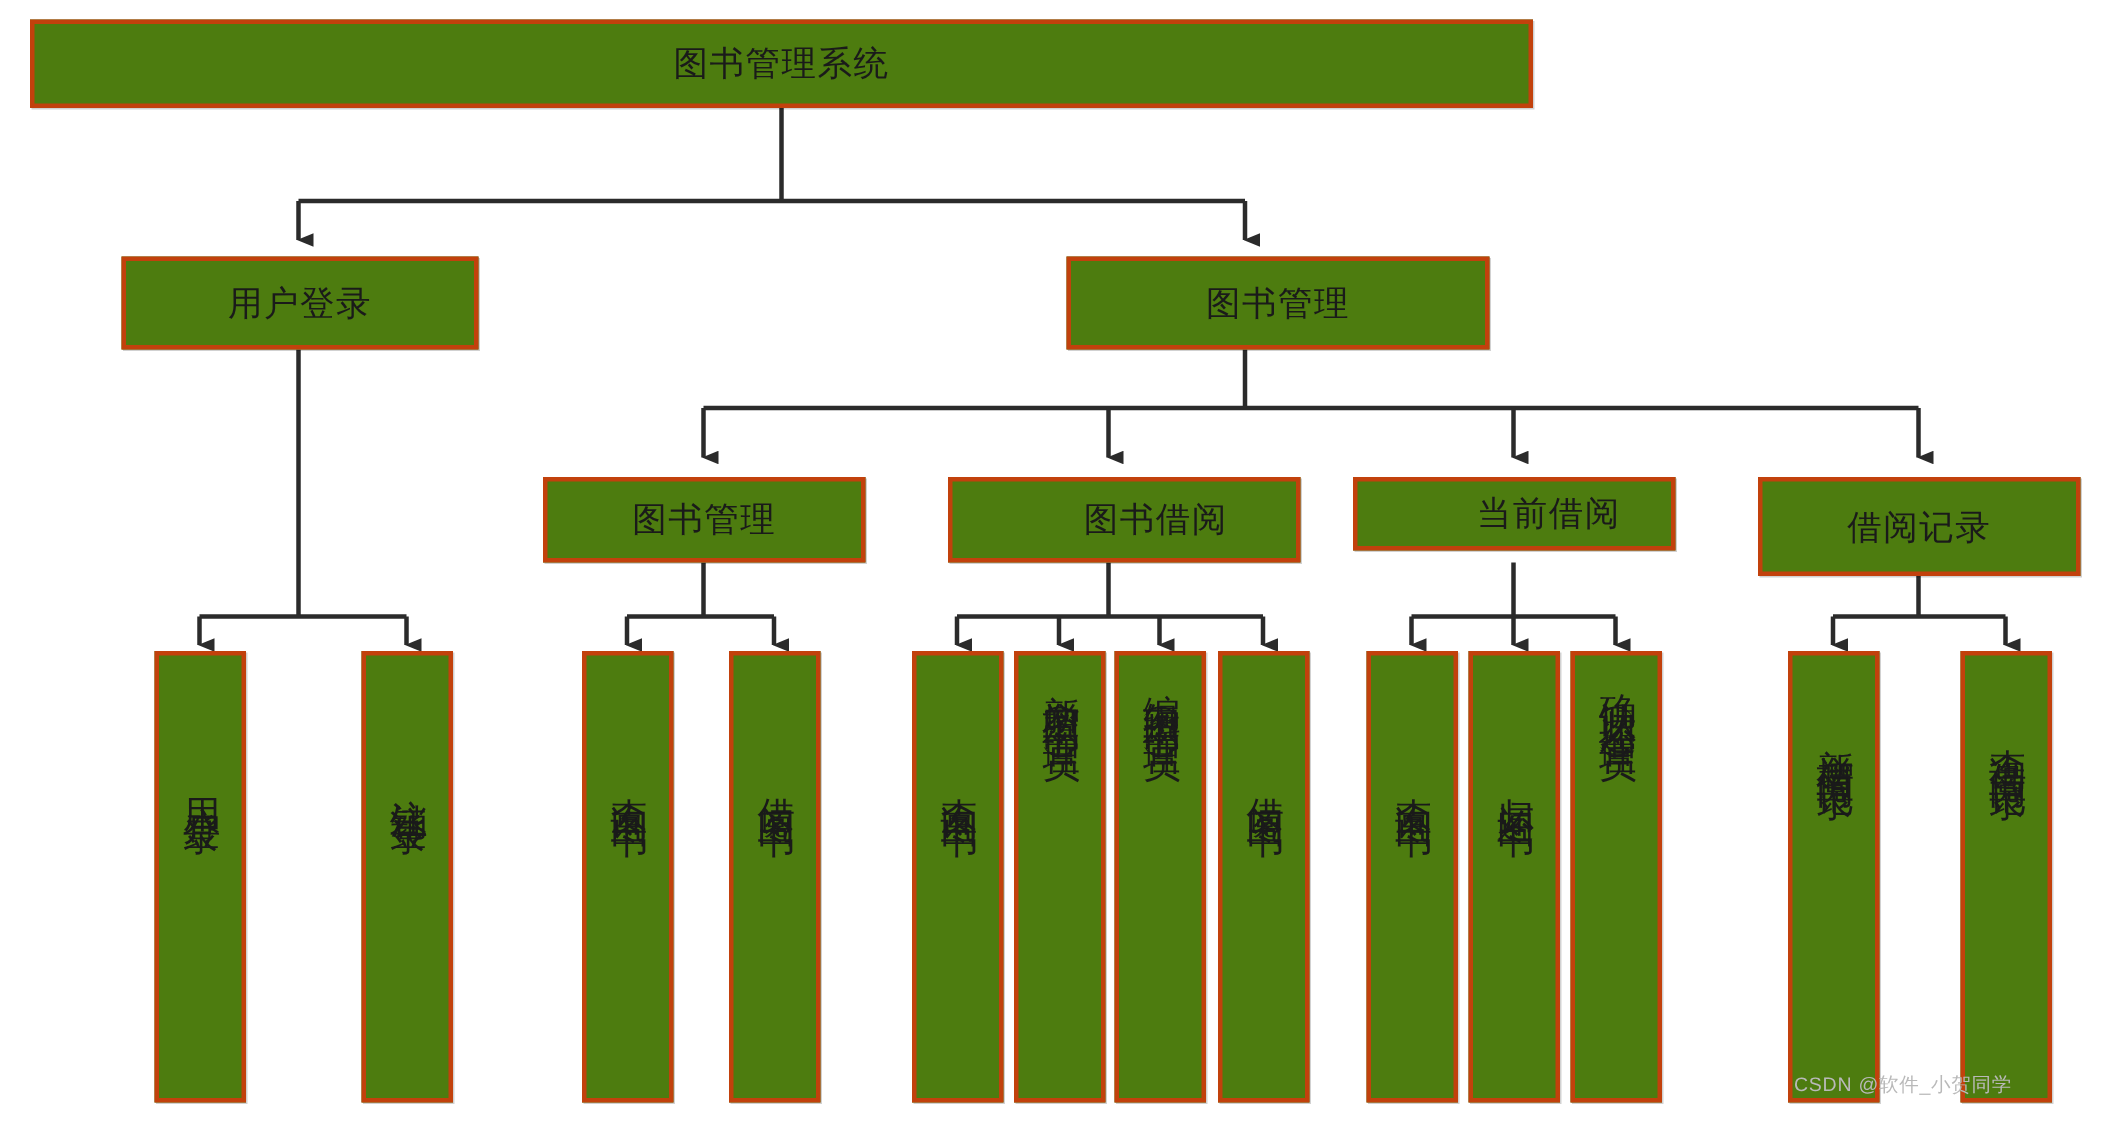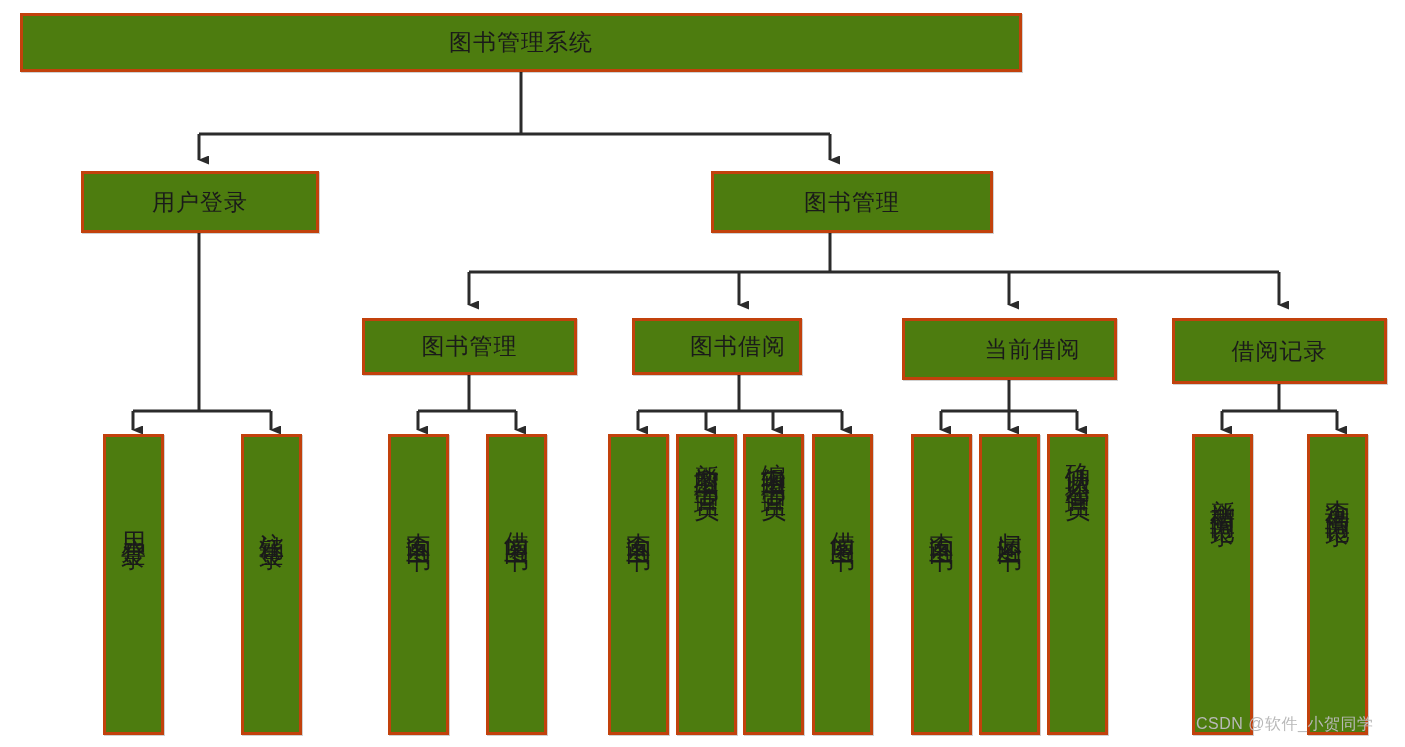--- a/index.html
+++ b/index.html
@@ -59,21 +59,21 @@
     text-orientation: upright;
     font-size: 25px;
     letter-spacing: 5px;
     line-height: 1;
     margin: 0 auto;
   }
   .watermark {
     position: absolute;
     left: 1196px;
     top: 714px;
-    font-size: 16px;
+    font-size: 13px;
     color: #b9b9b9;
     white-space: nowrap;
     letter-spacing: 0.5px;
   }
 </style>
 </head>
 <body>
 
 <div id="diagram">
 
@@ -134,24 +134,24 @@
   <div class="node h" style="left:81px; top:171px; width:238px; height:62px;">
     <span class="label">用户登录</span>
   </div>
   <div class="node h" style="left:711px; top:171px; width:282px; height:62px;">
     <span class="label">图书管理</span>
   </div>
 
   <div class="node h" style="left:362px; top:318px; width:215px; height:57px;">
     <span class="label">图书管理</span>
   </div>
-  <div class="node h" style="left:632px; top:318px; width:170px; height:57px;padding-left:42px;">
+  <div class="node h" style="left:632px; top:318px; width:235px; height:57px;padding-left:42px;">
     <span class="label">图书借阅</span>
   </div>
-  <div class="node h" style="left:902px; top:318px; width:215px; height:62px;padding-left:46px;">
+  <div class="node h" style="left:902px; top:318px; width:215px; height:49px;padding-left:46px;">
     <span class="label">当前借阅</span>
   </div>
   <div class="node h" style="left:1172px; top:318px; width:215px; height:66px;">
     <span class="label">借阅记录</span>
   </div>
 
   <div class="node v" style="left:103px; top:434px; width:61px; height:301px; padding-top:75px;">
     <span class="label">用户登录</span>
   </div>
   <div class="node v" style="left:241px; top:434px; width:61px; height:301px; padding-top:75px;">

